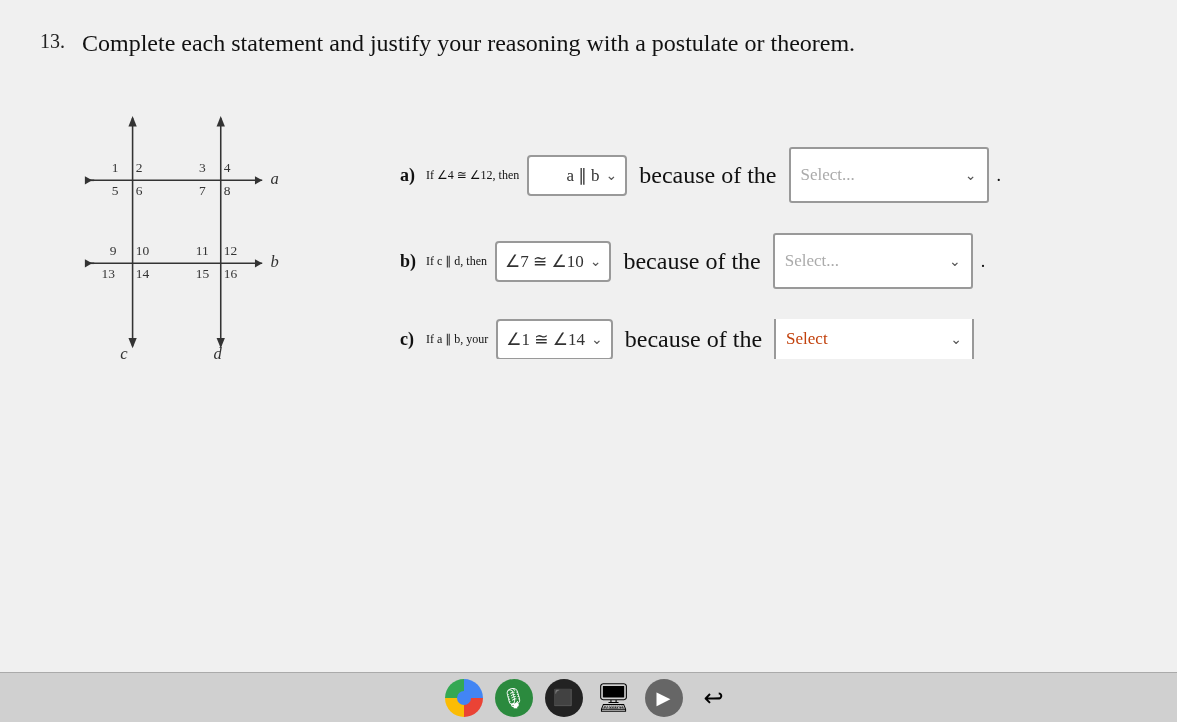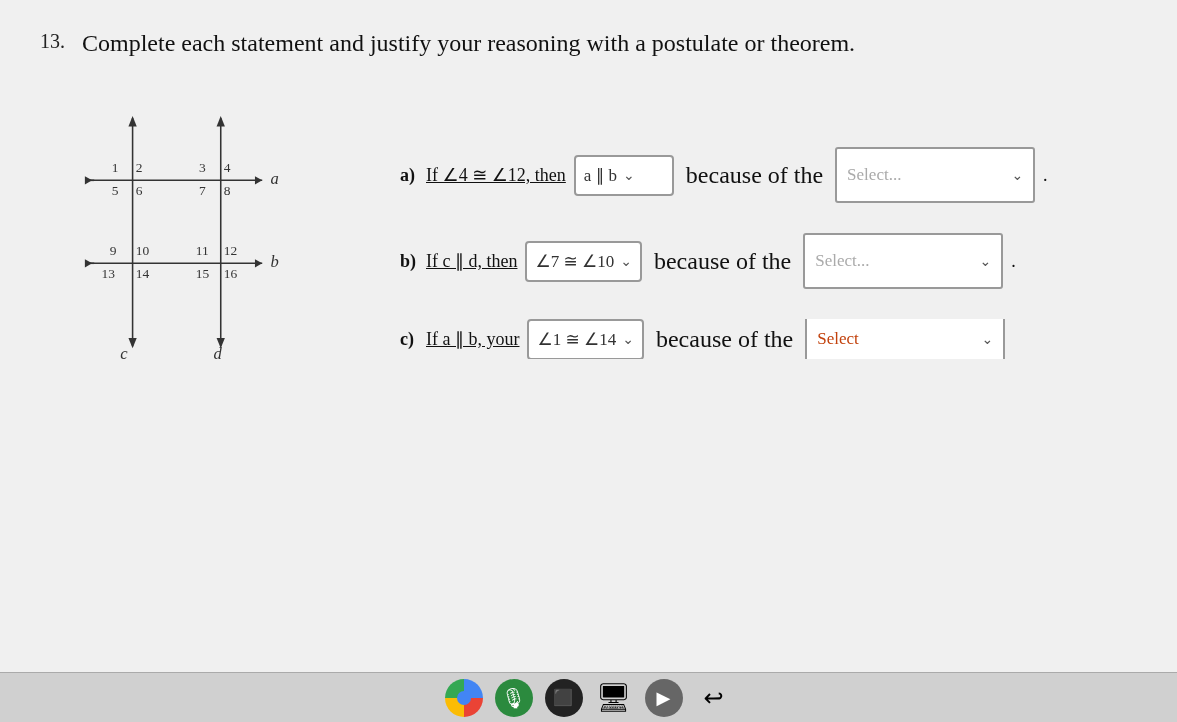--- a/index.html
+++ b/index.html
@@ -81,36 +81,36 @@
       color: #111;
     }
 
     .statement-label {
       font-weight: bold;
       font-size: 18px;
       min-width: 18px;
     }
 
     .statement-text {
-      font-size: 18px;
-      text-decoration: underline;
+      font-size: 12px;
     }
 
     .dropdown-box {
       display: inline-flex;
       align-items: center;
       border: 2px solid #999;
       background: white;
       border-radius: 4px;
       padding: 8px 8px;
       font-size: 17px;
       color: #333;
       cursor: pointer;
       gap: 6px;
       min-width: 100px;
+      justify-content: flex-end;
     }
 
     .dropdown-box .chevron {
       font-size: 14px;
       color: #555;
     }
 
     .select-dropdown {
       display: inline-flex;
       align-items: center;

